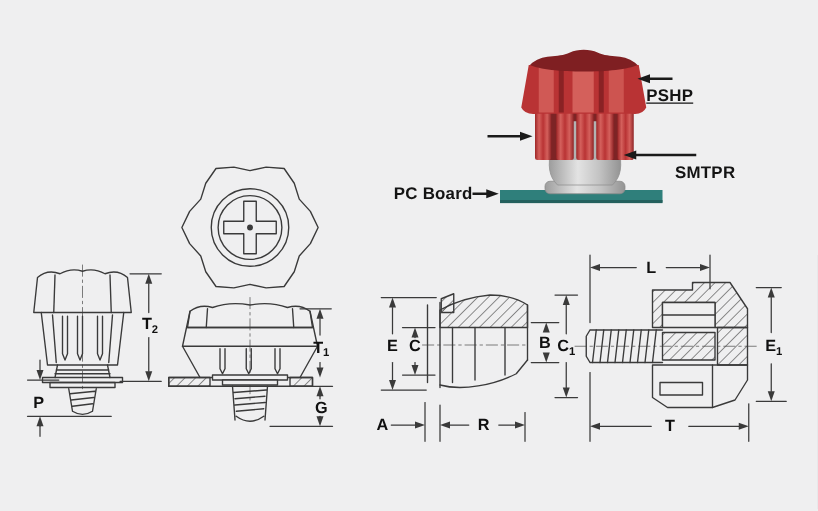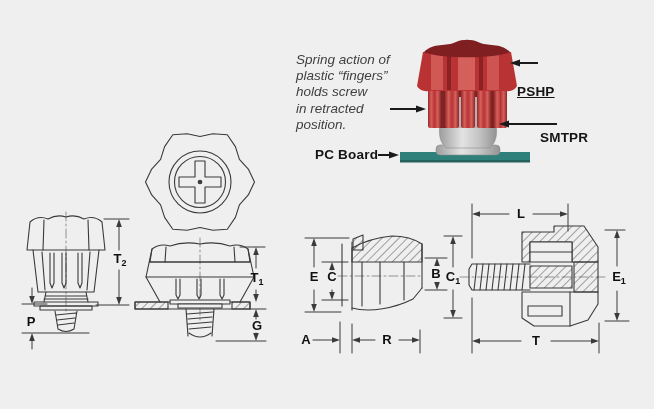--- a/index.html
+++ b/index.html
@@ -287,22 +287,17 @@
       <text x="436" y="278"><tspan>B</tspan></text>
       <text x="453" y="281"><tspan>C</tspan><tspan class="sub" dy="3">1</tspan></text>
       <text x="306" y="344"><tspan>A</tspan></text>
       <text x="387" y="344"><tspan>R</tspan></text>
       <text x="521" y="218"><tspan>L</tspan></text>
       <text x="536" y="345"><tspan>T</tspan></text>
       <text x="619" y="281"><tspan>E</tspan><tspan class="sub" dy="3">1</tspan></text>
     </g>
   </svg>
 
-  <div class="caption">Spring action of
-plastic “fingers”
-holds screw
-in retracted
-position.</div>
-  <div class="calloutlabel" style="left:517px;top:84px;text-decoration:underline;">PSHP</div>
+  <div class="calloutlabel" style="left:517px;top:69px;text-decoration:underline;">PSHP</div>
   <div class="calloutlabel" style="left:511px;top:130px;margin-left:29px;">SMTPR</div>
   <div class="calloutlabel" style="left:315px;top:147px;">PC Board</div>
 
 </div>
 
 </body></html>

